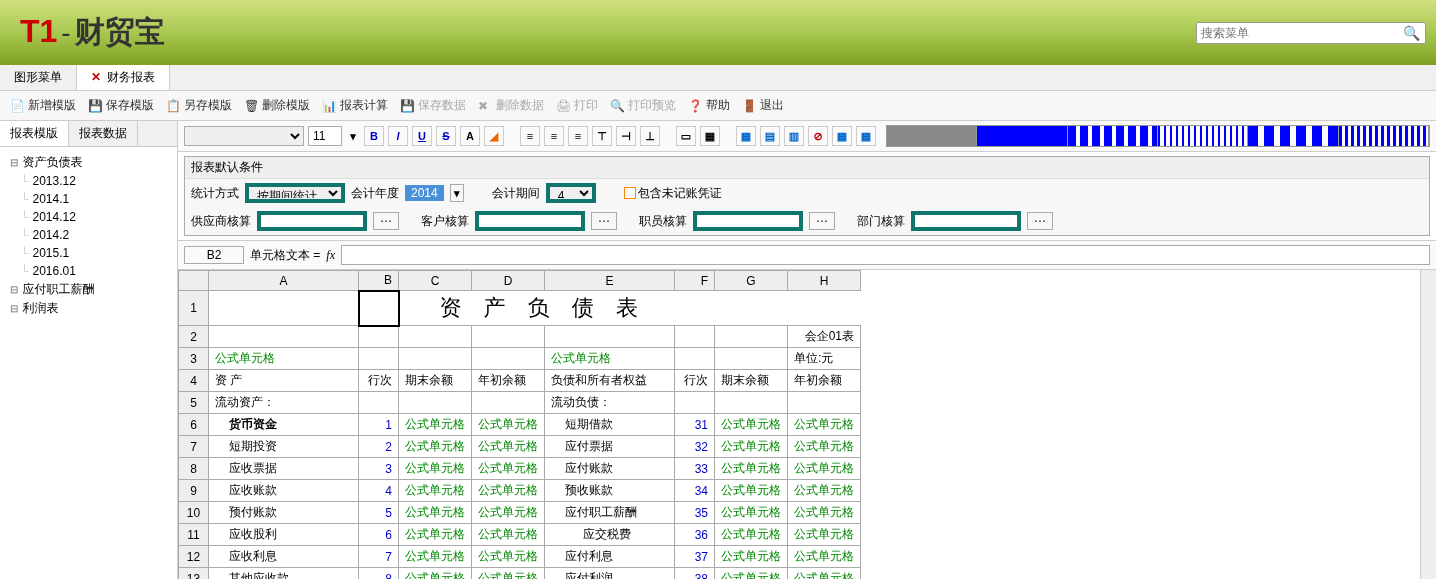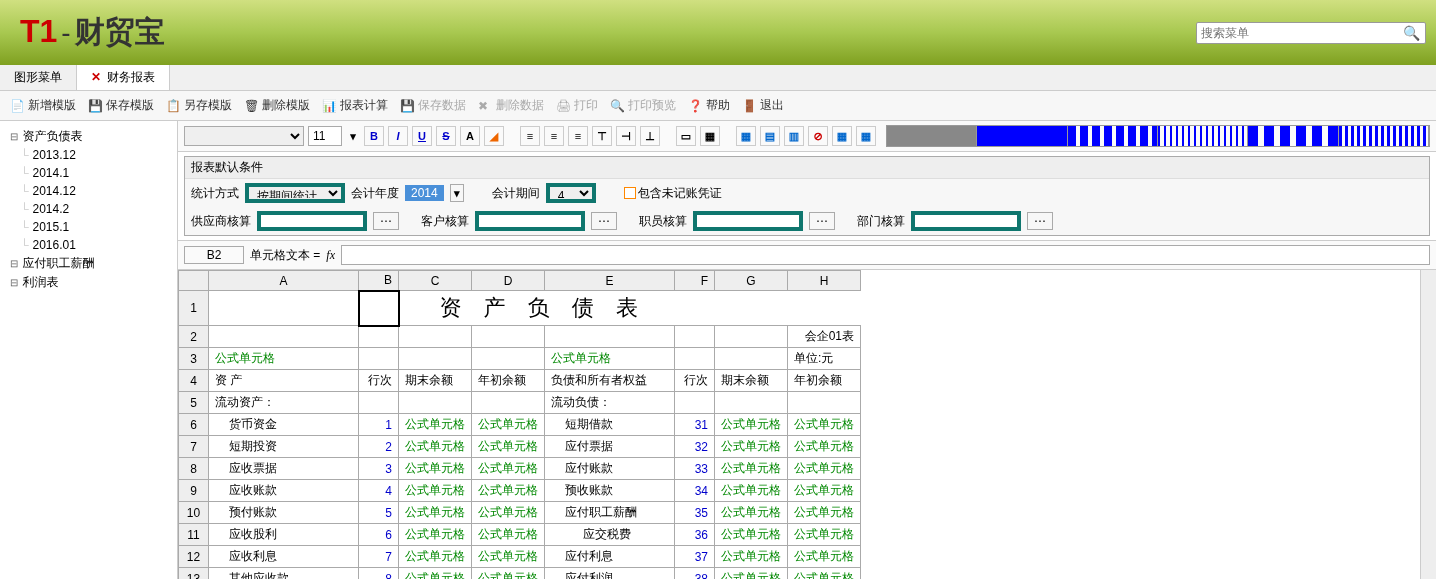--- a/index.html
+++ b/index.html
@@ -126,20 +126,24 @@
     </div>
     <div class="tb-item">
       <span class="tb-icon">🚪</span>
       <span>退出</span>
     </div>
   </div>
 
 <div class="body">
 
   <div class="sidebar">
+    <div class="sidebar-tabs">
+      <div class="sidebar-tab active"><span>报表模版</span></div>
+      <div class="sidebar-tab"><span>报表数据</span></div>
+    </div>
     <div class="tree" id="tree">
         <div class="tree-item">资产负债表</div>
         <div class="tree-child">2013.12</div>
         <div class="tree-child">2014.1</div>
         <div class="tree-child">2014.12</div>
         <div class="tree-child">2014.2</div>
         <div class="tree-child">2015.1</div>
         <div class="tree-child">2016.01</div>
         <div class="tree-item">应付职工薪酬</div>
         <div class="tree-item">利润表</div>
@@ -287,21 +291,21 @@
               <td></td>
               <td></td>
               <td></td>
               <td>流动负债：</td>
               <td></td>
               <td></td>
               <td></td>
             </tr>
             <tr>
               <th class="rowh">6</th>
-              <td class="colA" style="padding-left:20px;">货币资金</td>
+              <td class="colA" style="padding-left:20px;font-weight:bold;">货币资金</td>
               <td class="colB blue">1</td>
               <td class="colC green">公式单元格</td>
               <td class="colD green">公式单元格</td>
               <td class="colE" style="padding-left:20px;">短期借款</td>
               <td class="colF blue">31</td>
               <td class="colG green">公式单元格</td>
               <td class="colH green">公式单元格</td>
             </tr>
             <tr>
               <th class="rowh">7</th>

